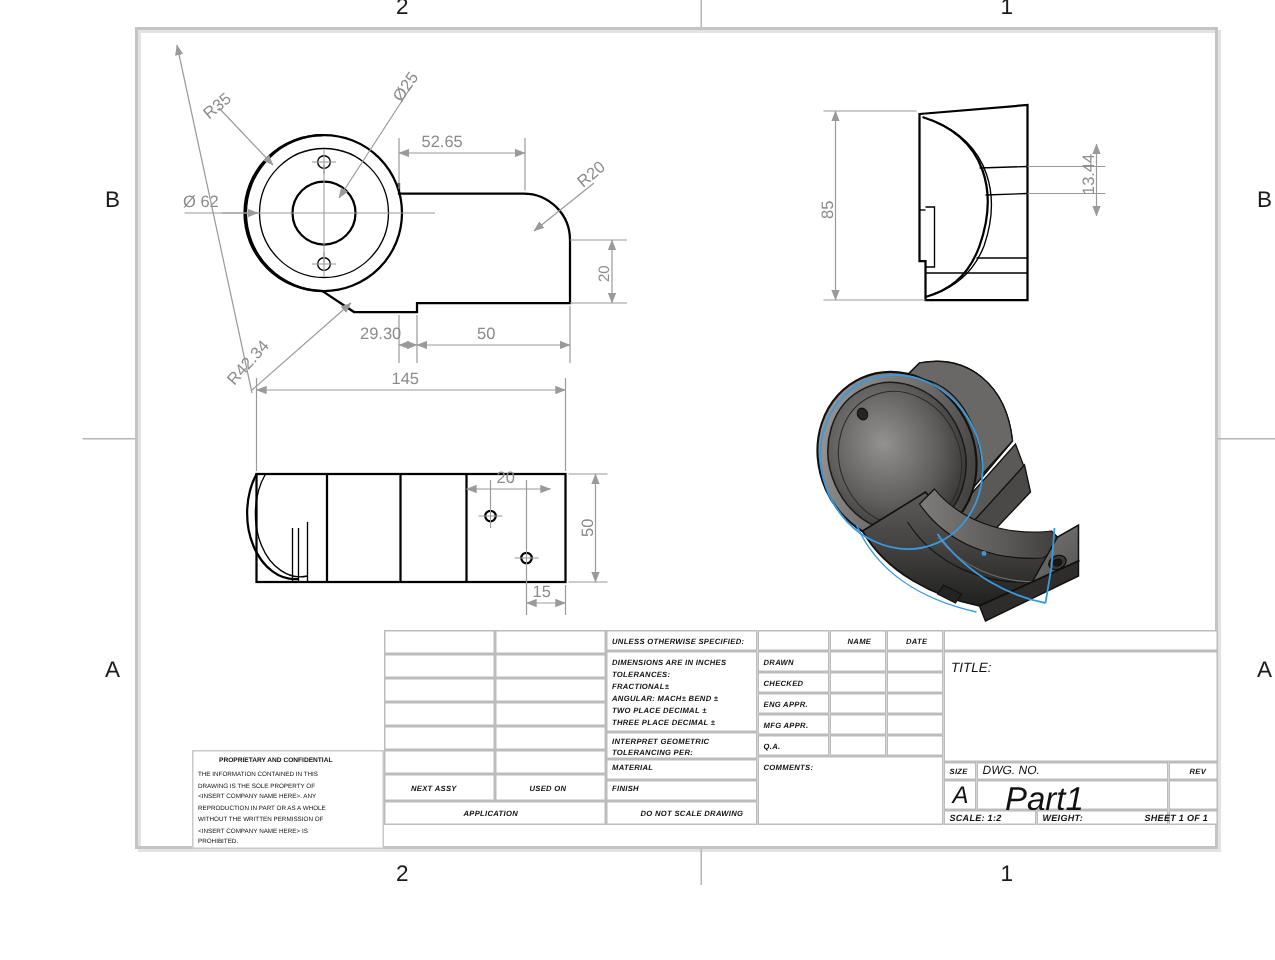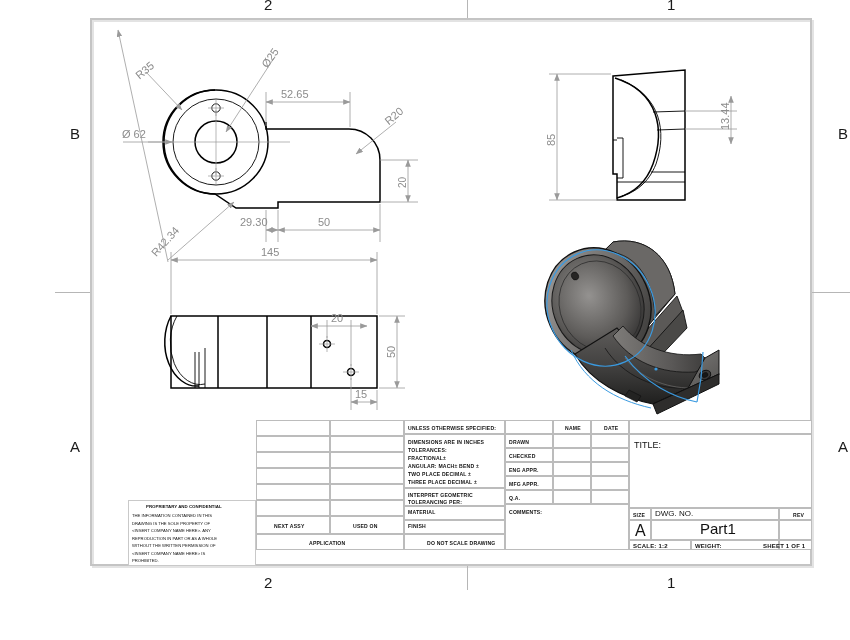--- a/index.html
+++ b/index.html
@@ -21,21 +21,21 @@
   #frame-shadow{position:absolute;left:92px;top:20px;width:722px;height:548px;
          border:2px solid #e3e3e3;box-sizing:border-box;pointer-events:none;}
 
   
   .view{position:absolute;}
 
   
   #titleblock{position:absolute;left:256px;top:420px;width:556px;height:146px;
               box-sizing:border-box;}
   #titleblock .tbcell{position:absolute;box-sizing:border-box;
-      border:1px solid #bcbcbc;background:#fff;}
+      border:1px solid #bcbcbc;background:#fff;font-style:italic;}
   .tbtxt{position:absolute;font-size:5.1px;letter-spacing:.2px;color:#111;
          font-family:"Liberation Sans",sans-serif;white-space:nowrap;}
   .tbtxt.b{font-weight:bold;}
 
   .bigtxt{position:absolute;font-size:9px;color:#111;font-family:"Liberation Sans",sans-serif;}
   .hugetxt{position:absolute;font-family:"Liberation Sans",sans-serif;color:#111;}
 
   
   #propblock{position:absolute;left:128px;top:500px;width:128px;height:66px;
              box-sizing:border-box;border:1px solid #c9c9c9;background:#fff;}
@@ -427,21 +427,21 @@
       <div class="bigtxt" style="left:3px;top:0px;font-size:8px;">DWG.  NO.</div>
     </div>
     <div class="tbcell" style="left:523px;top:88px;width:33px;height:12px;">
       <div class="tbtxt b" style="left:13px;top:3px;">REV</div>
     </div>
 
     <div class="tbcell" style="left:373px;top:100px;width:22px;height:20px;">
       <div class="hugetxt" style="left:5px;top:1px;font-size:16px;">A</div>
     </div>
     <div class="tbcell" style="left:395px;top:100px;width:128px;height:20px;">
-      <div class="hugetxt" style="left:48px;top:-1px;font-size:15px;">Part1</div>
+      <div class="hugetxt" style="left:18px;top:-1px;font-size:22px;">Part1</div>
     </div>
     <div class="tbcell" style="left:523px;top:100px;width:33px;height:20px;">
       <div class="bigtxt" style="left:12px;top:4px;"></div>
     </div>
 
     <div class="tbcell" style="left:373px;top:120px;width:62px;height:10px;">
       <div class="tbtxt b" style="left:3px;top:2px;font-size:6px;">SCALE: 1:2</div>
     </div>
     <div class="tbcell" style="left:435px;top:120px;width:88px;height:10px;">
       <div class="tbtxt b" style="left:3px;top:2px;font-size:6px;">WEIGHT:</div>

